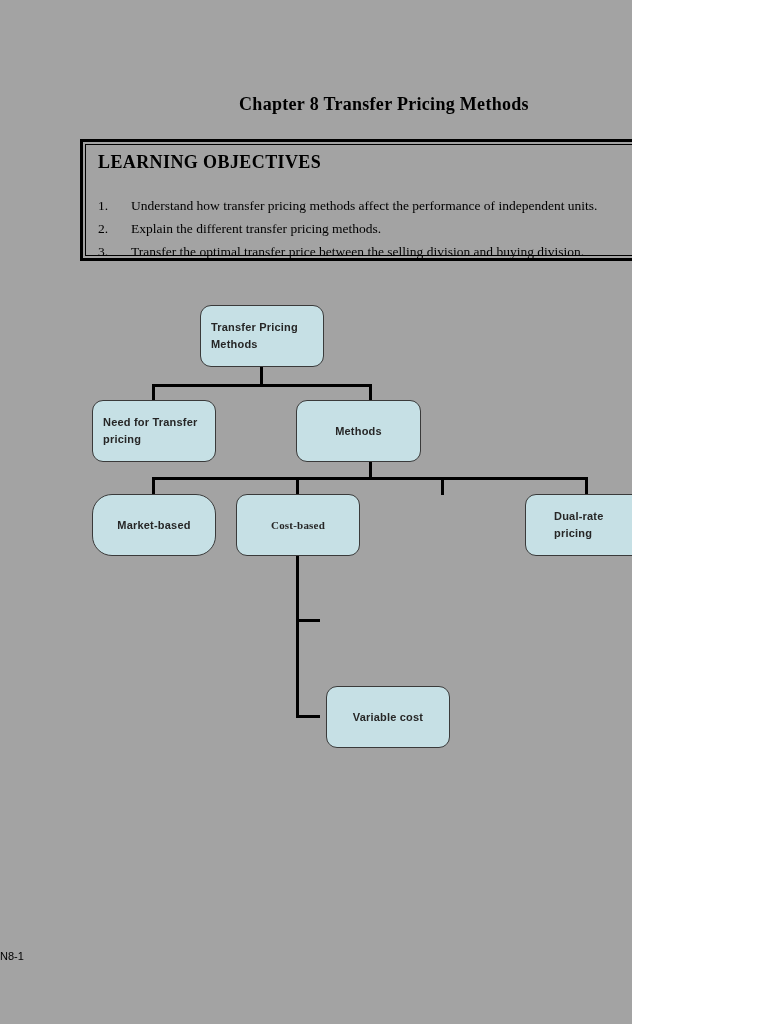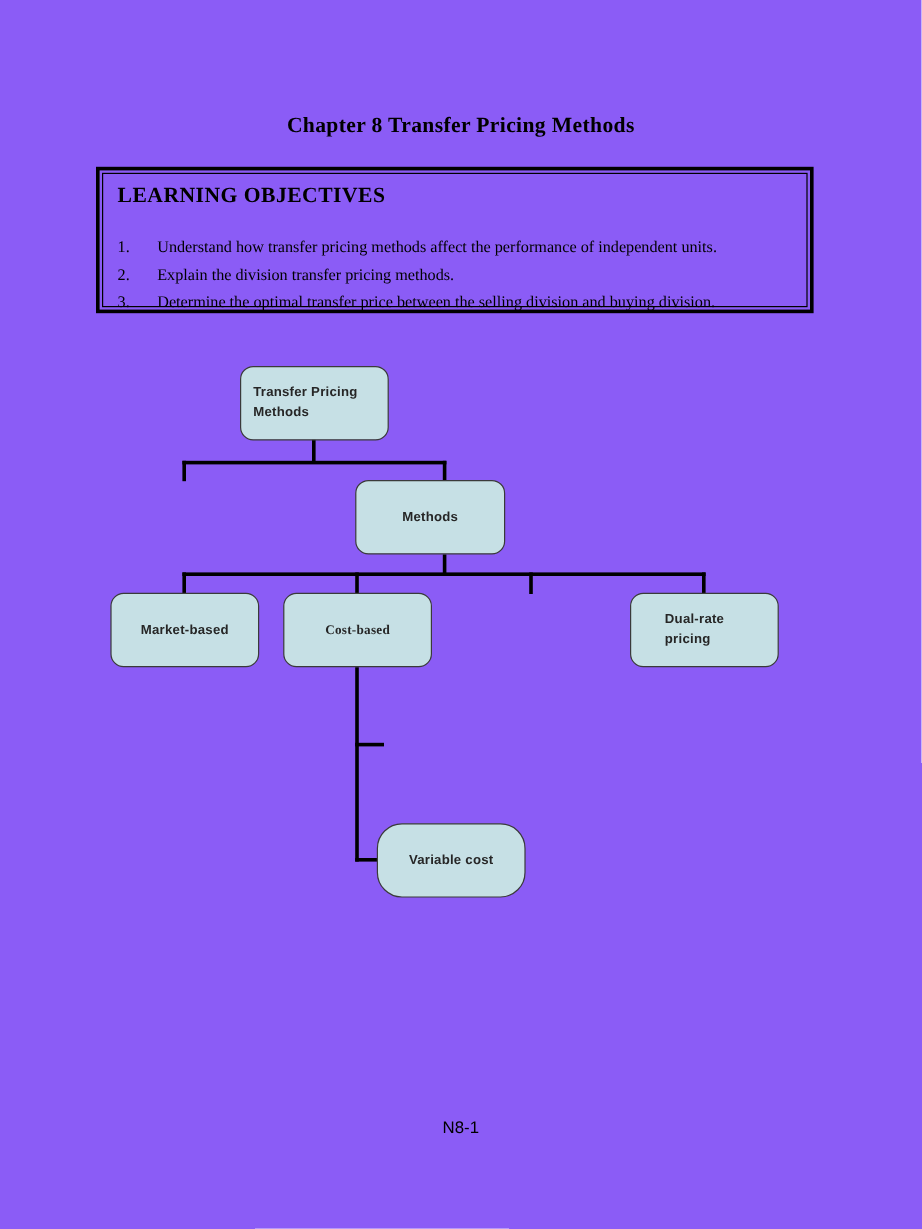--- a/index.html
+++ b/index.html
@@ -1,16 +1,16 @@
 <!DOCTYPE html>
 <html><head>
 <meta charset="utf-8">
 <style>
   html,body{margin:0;padding:0;background:#ffffff;}
-  #page{position:relative;width:768px;height:1024px;background:#8b5cf6;overflow:hidden;
+  #page{position:relative;width:632px;height:1024px;background:#a3a3a3;overflow:hidden;
         font-family:"Liberation Serif", serif;color:#000;}
 
   .doc-title{position:absolute;left:0;top:94px;width:768px;text-align:center;
              font-size:18px;font-weight:bold;letter-spacing:0.3px;}
 
   
   .obj-outer{position:absolute;left:80px;top:139px;width:598px;height:122px;
              border:3px solid #000;box-sizing:border-box;}
   .obj-inner{position:absolute;left:2px;top:2px;right:2px;bottom:2px;
              border:1px solid #000;box-sizing:border-box;padding:7px 12px 0 12px;}
@@ -26,52 +26,52 @@
         display:flex;align-items:center;justify-content:center;
         font-family:"Liberation Sans", sans-serif;font-weight:bold;font-size:11px;
         line-height:17px;color:#262626;letter-spacing:0.2px;padding:2px 10px;}
 
   
   .line{position:absolute;background:#000;}
 
   .n-root{left:200px;top:305px;}
   .n-need{left:92px;top:400px;}
   .n-methods{left:296px;top:400px;width:125px;}
-  .n-market{left:92px;top:494px;}
+  .n-market{left:92px;top:494px;border-radius:20px;}
   .n-cost{left:236px;top:494px;font-family:Liberation Serif, serif;}
   .n-nego{left:381px;top:494px;}
   .n-dual{left:525px;top:494px;padding-left:28px;}
   .n-full{left:318px;top:590px;}
-  .n-var{left:314px;top:686px;border-radius:21px;}
+  .n-var{left:326px;top:686px;}
 
-  .footer{position:absolute;left:0;top:931px;width:768px;text-align:center;
-          font-family:"Liberation Sans", sans-serif;font-size:14px;color:#000;}
+  .footer{position:absolute;left:0;top:950px;width:768px;
+          font-family:"Liberation Sans", sans-serif;font-size:11px;color:#000;}
 </style>
 </head>
 <body>
 
 <div id="page">
 
   <div class="doc-title">Chapter 8 Transfer Pricing Methods</div>
 
   <div class="obj-outer">
     <div class="obj-inner">
       <div class="obj-heading">LEARNING OBJECTIVES</div>
       <div class="obj-list">
         <div class="obj-item">
           <span class="obj-num">1.</span>
           <span class="obj-text">Understand how transfer pricing methods affect the performance of independent units.</span>
         </div>
         <div class="obj-item">
           <span class="obj-num">2.</span>
-          <span class="obj-text">Explain the division transfer pricing methods.</span>
+          <span class="obj-text">Explain the different transfer pricing methods.</span>
         </div>
         <div class="obj-item">
           <span class="obj-num">3.</span>
-          <span class="obj-text">Determine the optimal transfer price between the selling division and buying division.</span>
+          <span class="obj-text">Transfer the optimal transfer price between the selling division and buying division.</span>
         </div>
       </div>
     </div>
   </div>
 
   <div class="line" style="left:260px;top:366px;width:3px;height:20px;"></div>
   <div class="line" style="left:152px;top:384px;width:220px;height:3px;"></div>
   <div class="line" style="left:152px;top:384px;width:3px;height:17px;"></div>
   <div class="line" style="left:369px;top:384px;width:3px;height:17px;"></div>
 
@@ -80,20 +80,21 @@
   <div class="line" style="left:152px;top:477px;width:3px;height:18px;"></div>
   <div class="line" style="left:296px;top:477px;width:3px;height:18px;"></div>
   <div class="line" style="left:441px;top:477px;width:3px;height:18px;"></div>
   <div class="line" style="left:585px;top:477px;width:3px;height:18px;"></div>
 
   <div class="line" style="left:296px;top:556px;width:3px;height:162px;"></div>
   <div class="line" style="left:296px;top:619px;width:24px;height:3px;"></div>
   <div class="line" style="left:296px;top:715px;width:24px;height:3px;"></div>
 
   <div class="node n-root">Transfer Pricing Methods</div>
+  <div class="node n-need">Need for Transfer pricing</div>
   <div class="node n-methods">Methods</div>
   <div class="node n-market">Market-based</div>
   <div class="node n-cost">Cost-based</div>
   <div class="node n-dual">Dual-rate pricing</div>
   <div class="node n-var">Variable cost</div>
 
   <div class="footer">N8-1</div>
 
 </div>
 

